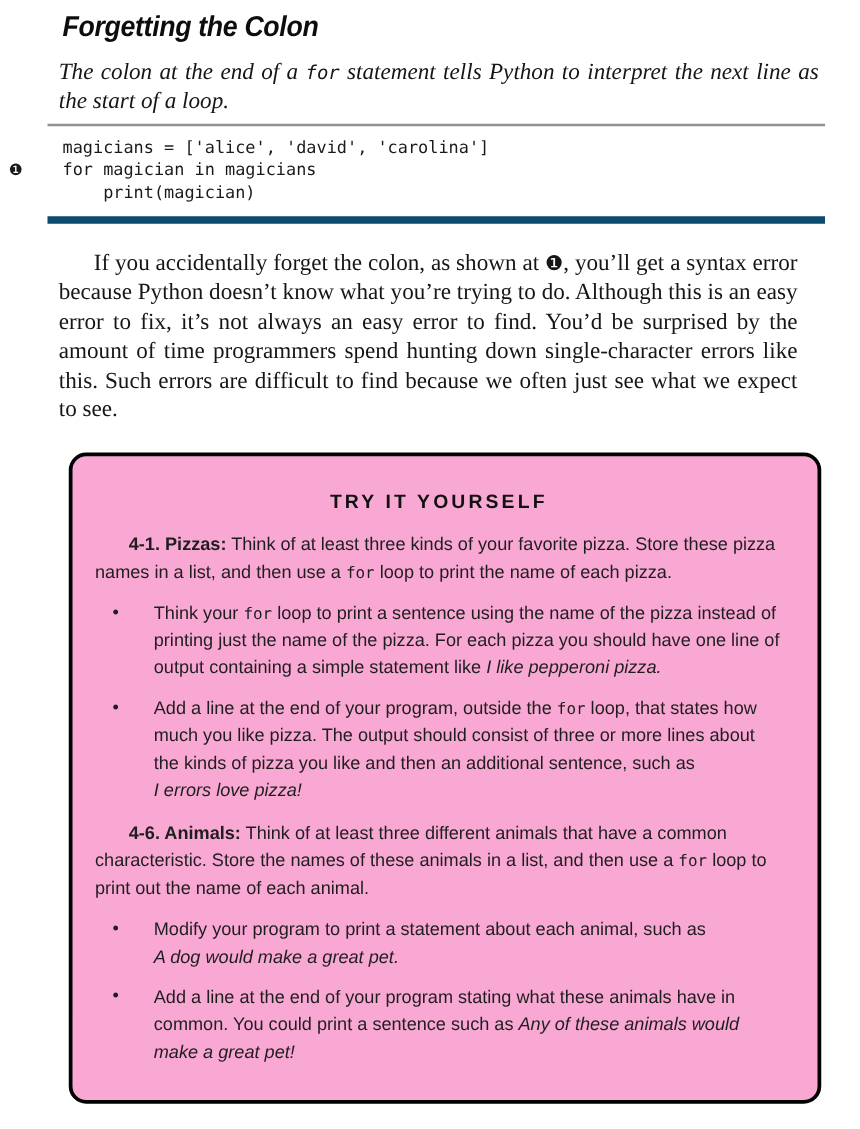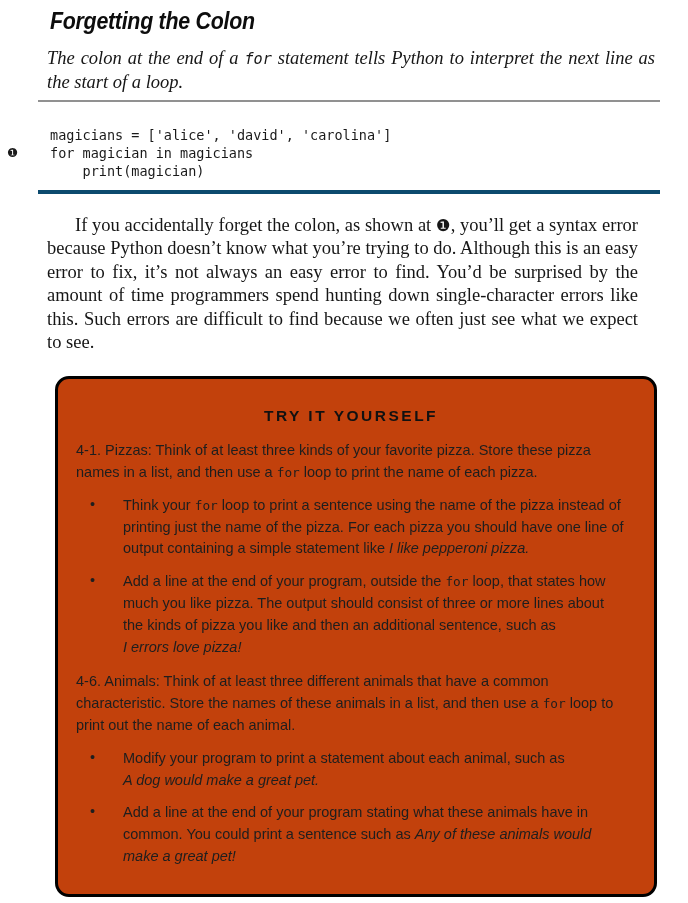--- a/index.html
+++ b/index.html
@@ -27,50 +27,50 @@
     font-size: 18.5px; line-height: 23px;
     text-align: justify;
     font-style: italic;
   }
 
   
   .code-block {
     position: relative;
     margin: 6px 28px 11px 38px;
     border-top: 2px solid #919191;
-    border-bottom: 4px solid #0c4a6e;
-    padding: 24px 0 10px 12px;
+    border-bottom: 6px solid #0c4a6e;
+    padding: 8px 0 10px 12px;
     font-family: "DejaVu Sans Mono", monospace;
     font-size: 13.5px; line-height: 18px;
     color: #1a1a1a;
   }
   .code-line { position: relative; white-space: pre; }
   .code-marker {
     position: absolute; left: -43px; top: 1px;
     font-family: "DejaVu Sans", sans-serif;
     font-size: 12.5px; line-height: 16px;
   }
 
   .body-para {
     margin: 20px 50px 0 47px;
     font-size: 18.5px; line-height: 23.4px;
     text-align: justify;
     text-indent: 28px;
   }
 
   .seg-mono { font-family: "DejaVu Sans Mono", monospace; font-size: 0.82em; }
-  .seg-b    { font-weight: normal; }
+  .seg-b    { font-weight: bold; margin-left: 27px; }
   .seg-i    { font-style: italic; }
   .seg-marker { font-family: "DejaVu Sans", sans-serif; font-size: 0.88em; }
 
   
   .try-box {
     margin: 22px 0 0 55px;
     width: 602px; box-sizing: border-box;
-    background: #c2410c;
+    background: #f9a8d4;
     border: 3px solid #000000;
     border-radius: 14px;
     padding: 26px 28px 26px 18px;
     font-family: "Liberation Sans", sans-serif;
     font-size: 14.5px; line-height: 21.8px;
     color: #1e1e1e;
   }
   .tb-title {
     text-align: center;
     font-weight: bold;

